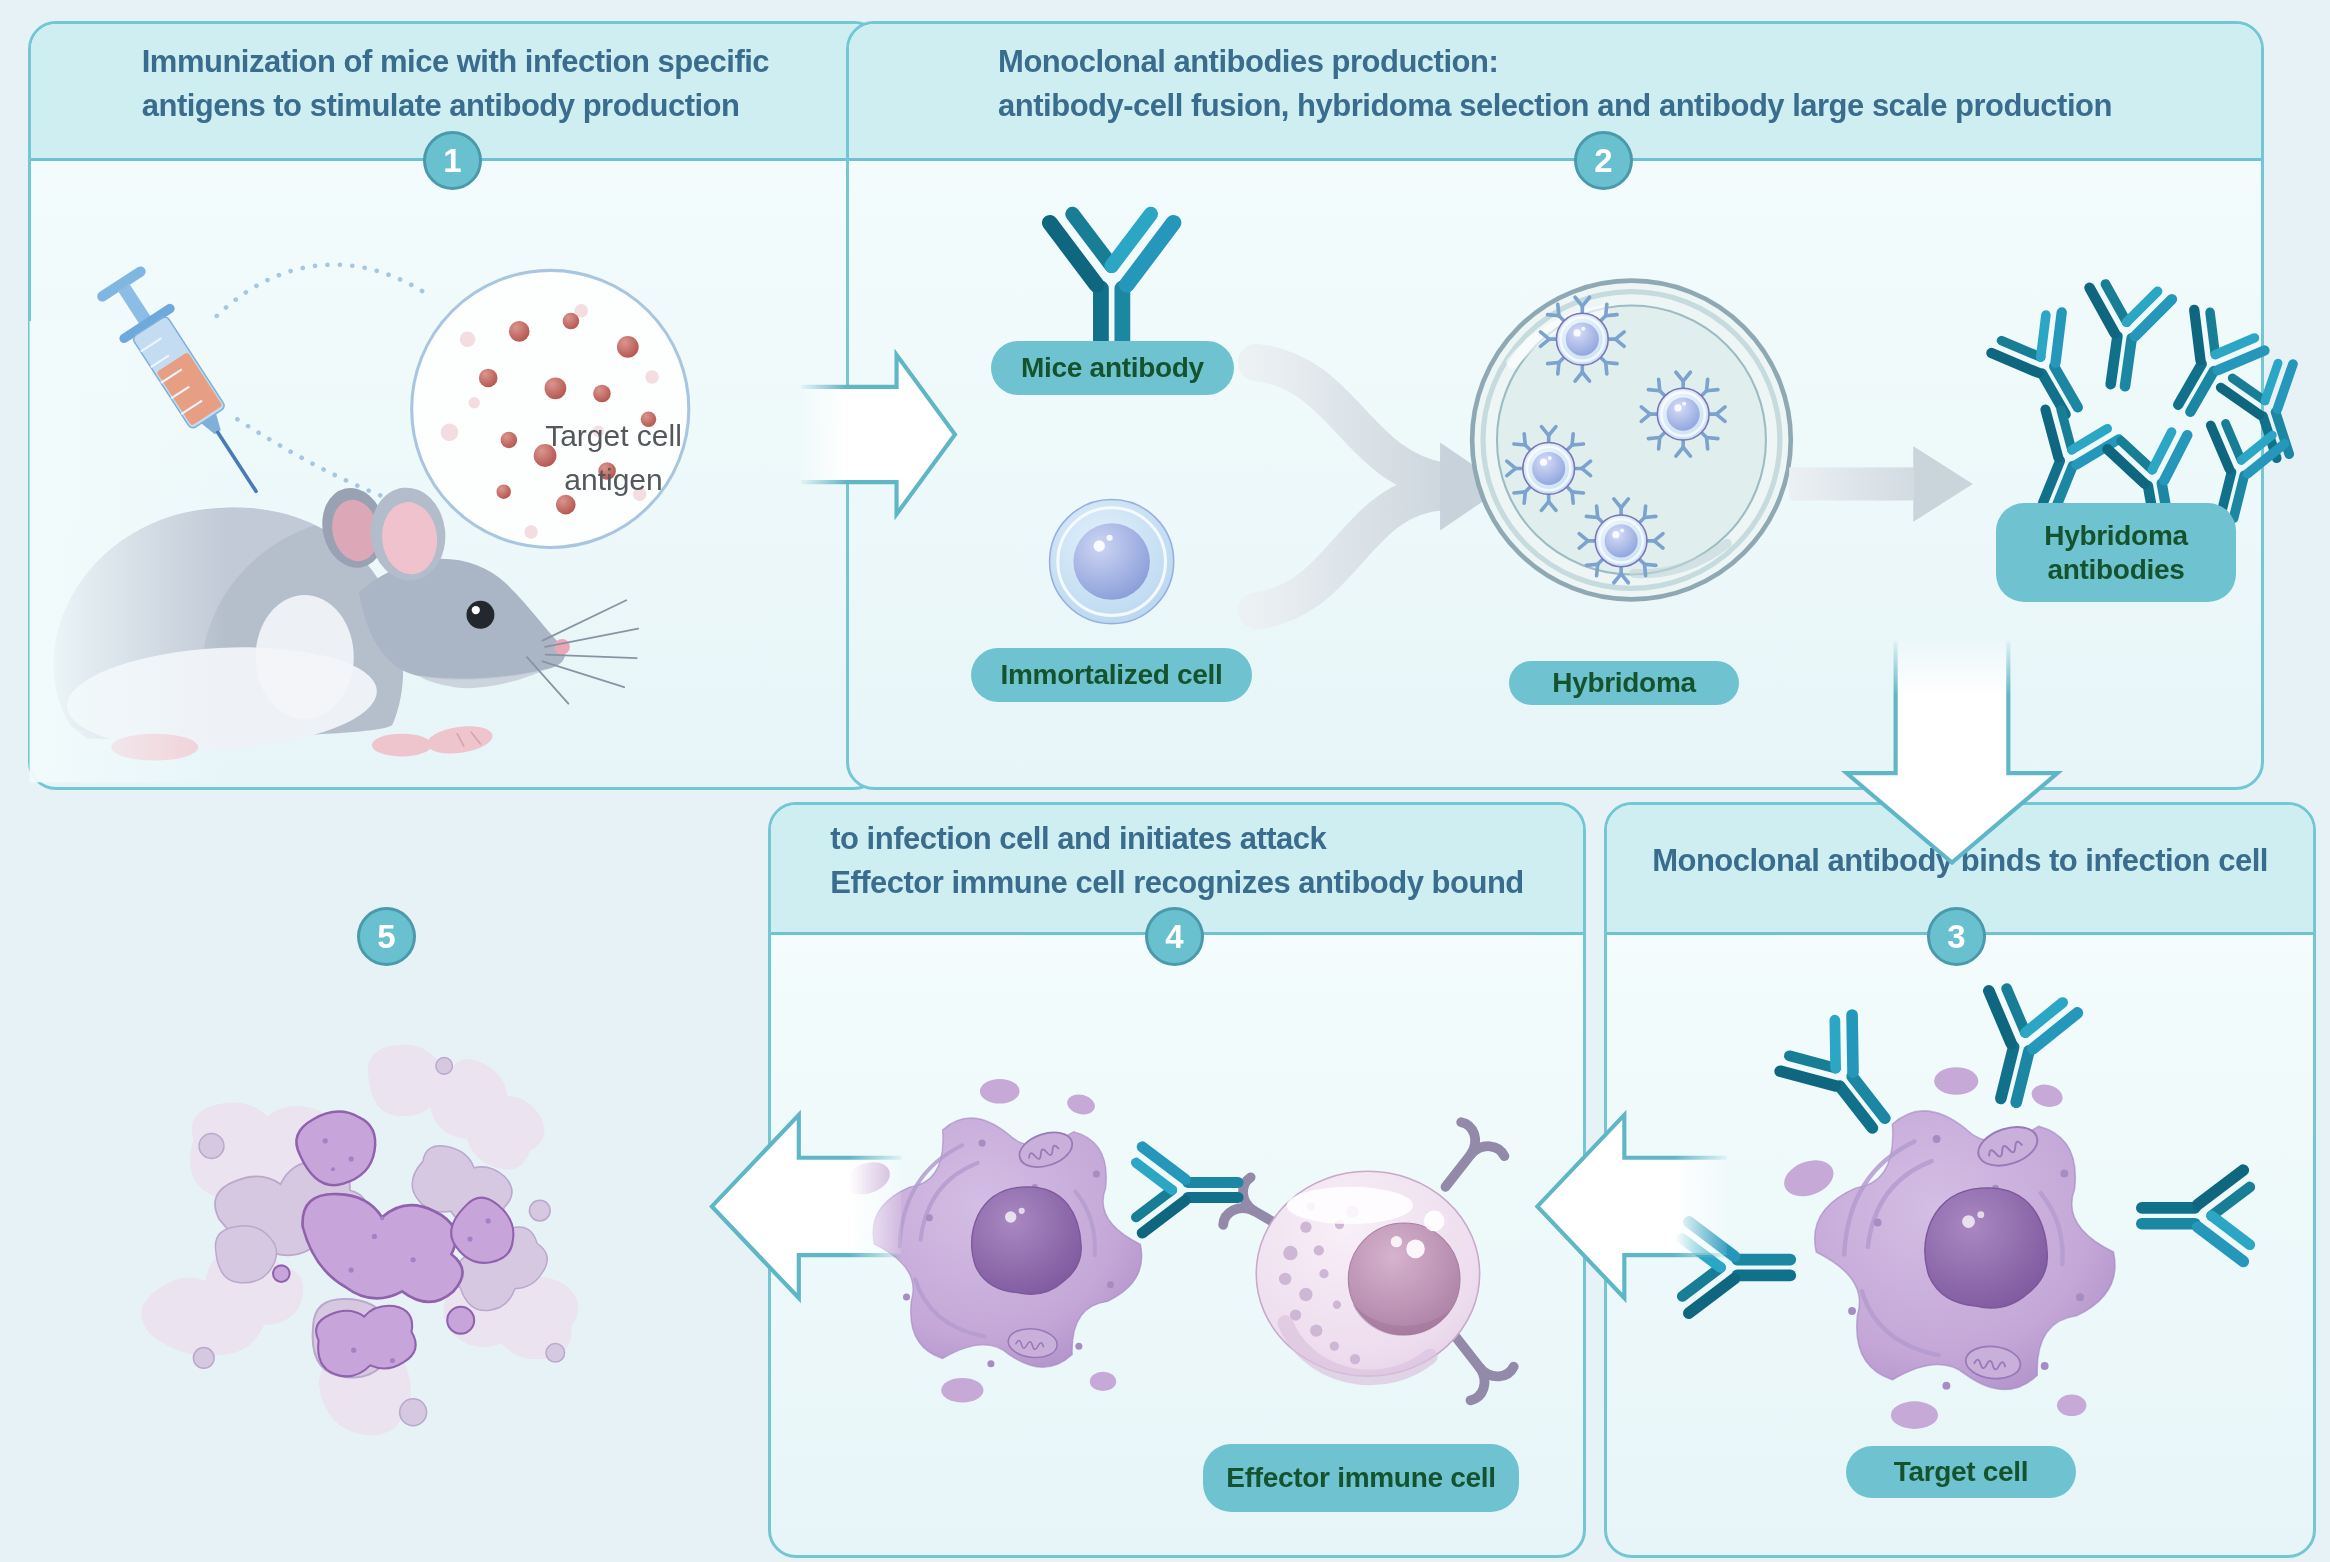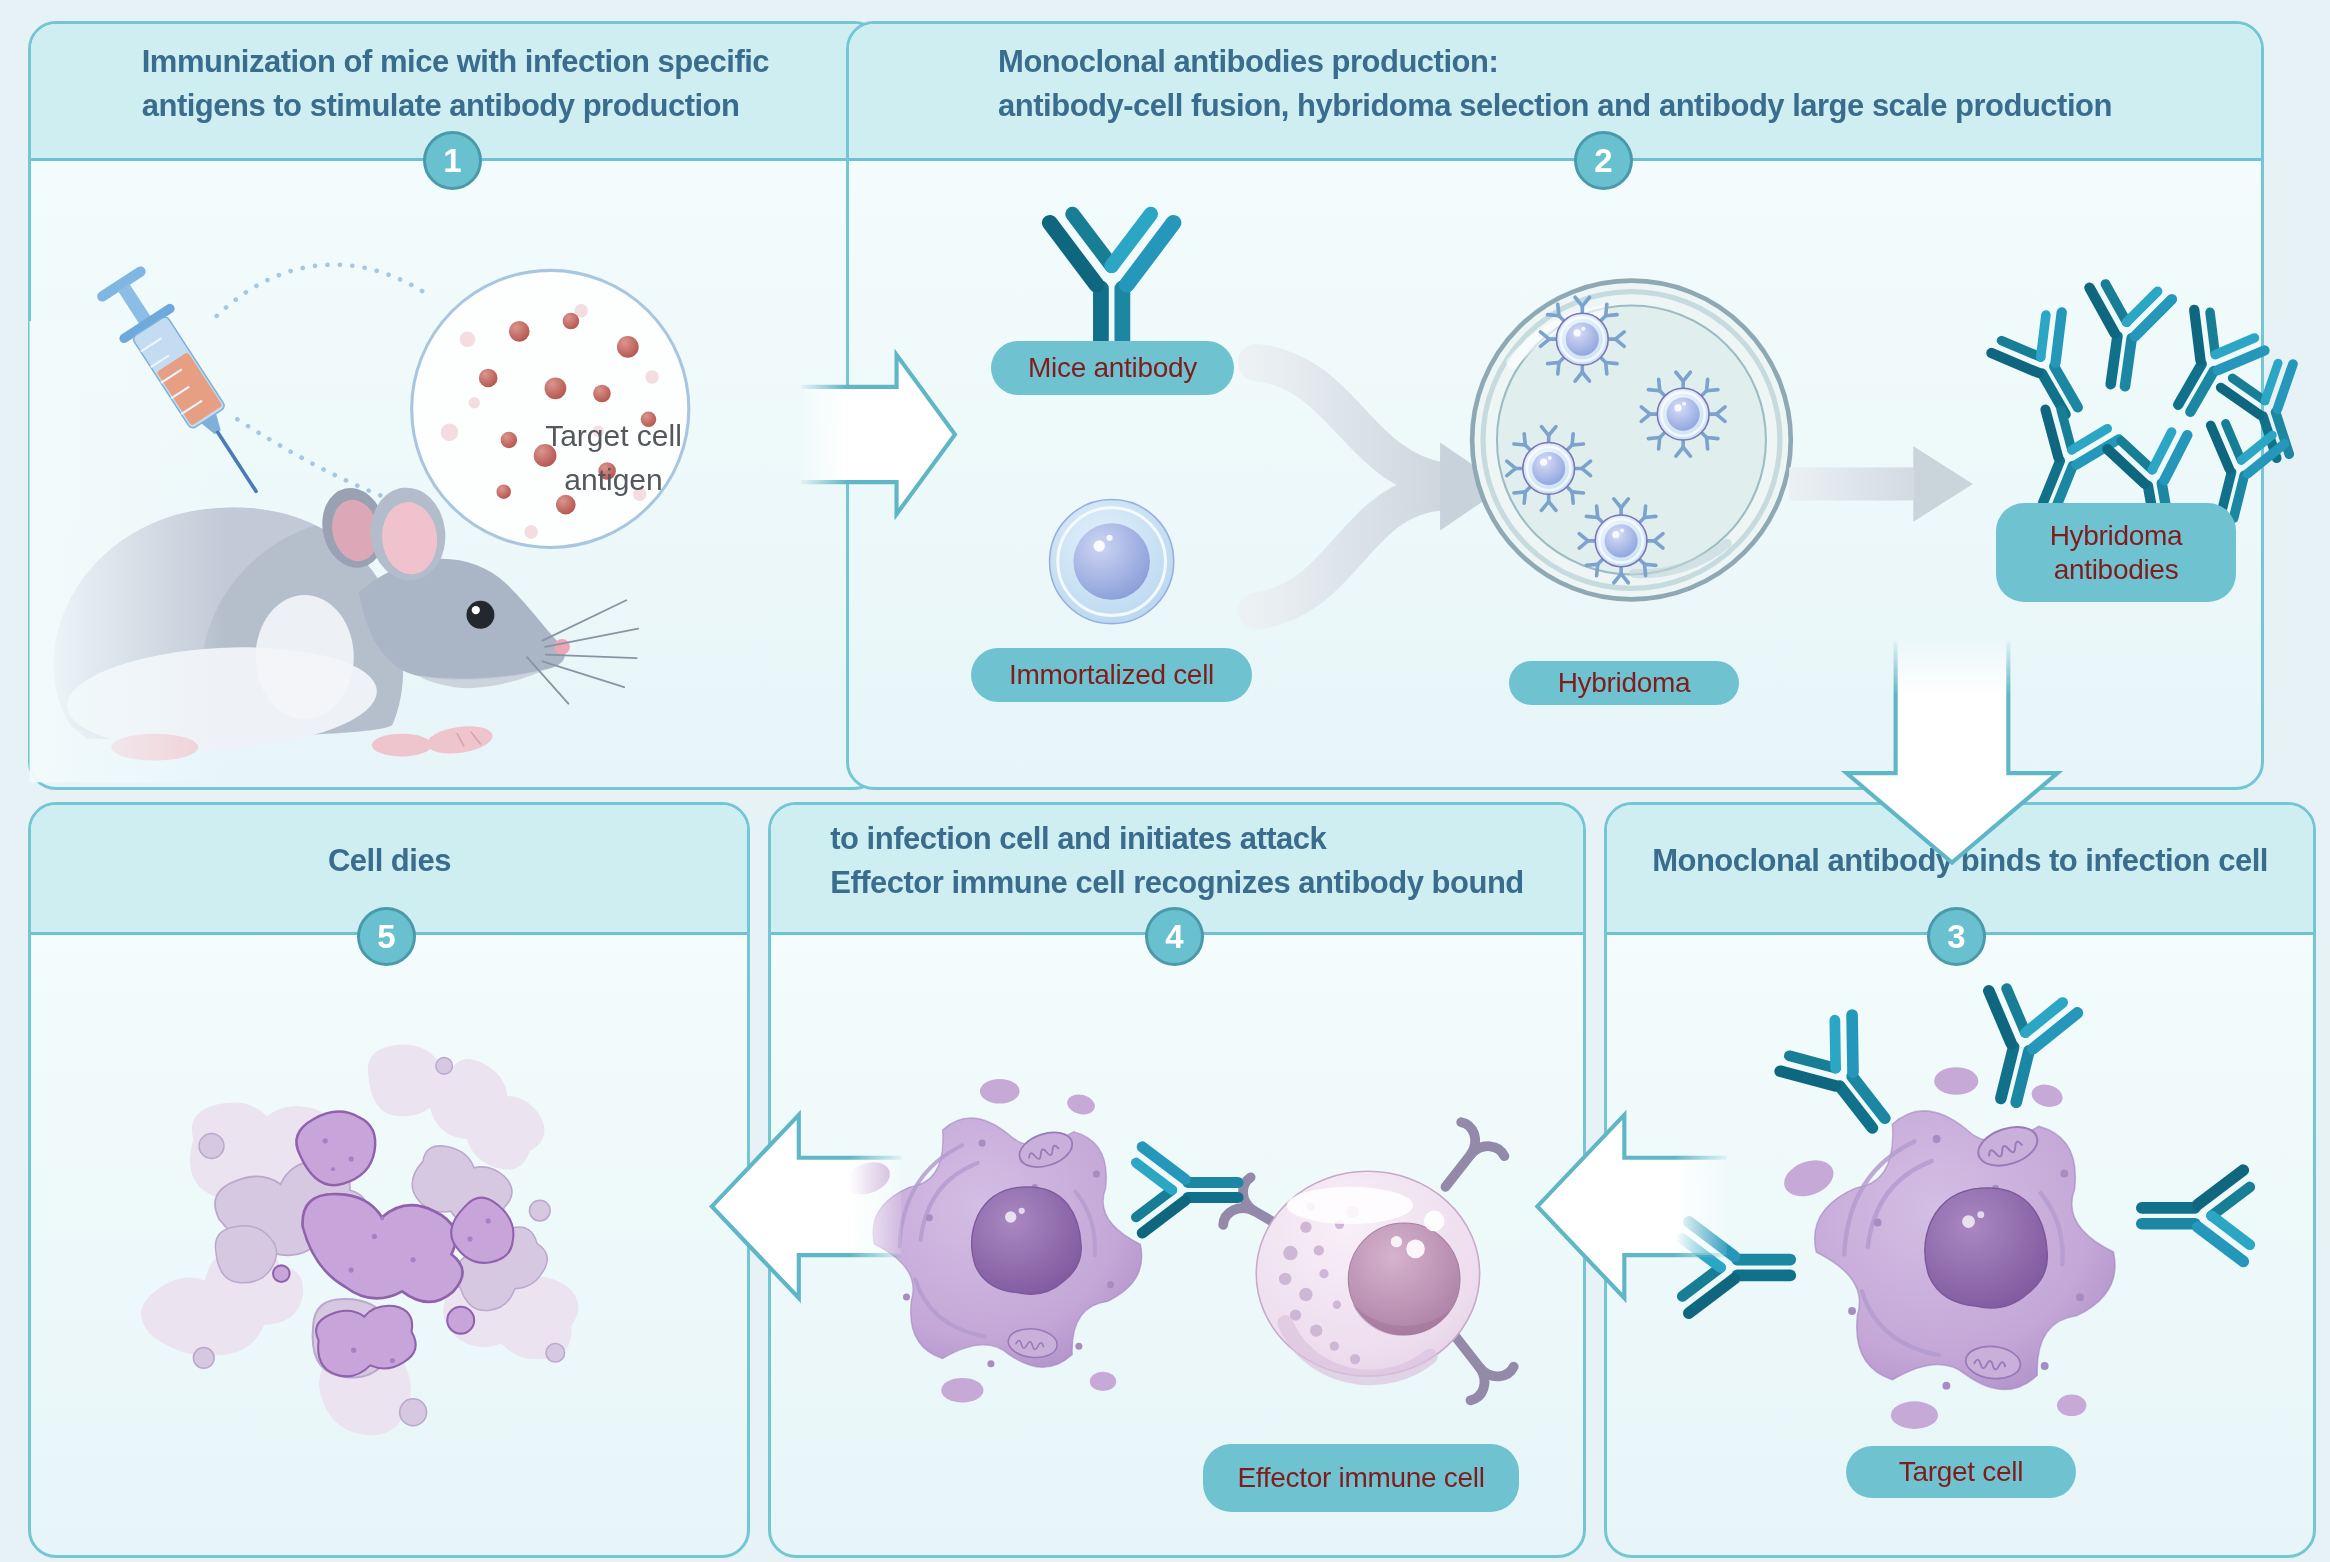--- a/index.html
+++ b/index.html
@@ -8,22 +8,22 @@
   .panel{position:absolute;background:linear-gradient(180deg,#f6fdfe 0%,#eef9fa 55%,#e7f5f8 100%);
          border:3.1px solid #73c6d3;border-radius:28px;overflow:hidden;z-index:1;}
   .panel-header{position:absolute;top:0;left:0;right:0;display:flex;flex-direction:column;
          align-items:center;justify-content:center;background:#cfeef2;
          border-bottom:3.1px solid #6fc3d0;border-radius:24px 24px 0 0;padding-bottom:14.5px;box-sizing:border-box;}
   .panel-title{color:#3a6d8d;font-weight:bold;font-size:31px;letter-spacing:-0.5px;
          text-align:left;line-height:1.42;}
   .badge{position:absolute;width:59px;height:59px;border-radius:50%;background:#69c1cf;
          border:3.6px solid #4a9aab;color:#ffffff;font-size:33px;font-weight:bold;
          display:flex;align-items:center;justify-content:center;z-index:7;box-sizing:border-box;}
-  .pill{position:absolute;background:#6fc3d0;border-radius:28px;color:#7f1d1d;
-         font-size:28px;font-weight:normal;letter-spacing:-0.3px;display:flex;align-items:center;
+  .pill{position:absolute;background:#6fc3d0;border-radius:28px;color:#14532d;
+         font-size:28px;font-weight:bold;letter-spacing:-0.3px;display:flex;align-items:center;
          justify-content:center;text-align:center;line-height:1.2;z-index:6;}
   .annotation{position:absolute;color:#54585d;font-size:30px;font-weight:500;text-align:center;
          line-height:1.45;z-index:6;}
   .lay{position:absolute;z-index:2;overflow:visible;}
   .flow{position:absolute;z-index:5;overflow:visible;}
 </style>
 </head>
 <body>
 
 <div class="stage">
@@ -242,27 +242,20 @@
 
 <div class="panel" style="left:846px;top:21px;width:1412px;height:763px">
   <div class="panel-header" style="height:137px">
     <div class="panel-title">
       <div>Monoclonal antibodies production:</div>
       <div>antibody-cell fusion, hybridoma selection and antibody large scale production</div>
     </div>
   </div>
 </div>
 
-<div class="panel" style="left:28.4px;top:802px;width:716px;height:750px">
-  <div class="panel-header" style="height:130px">
-    <div class="panel-title">
-      <div>Cell dies</div>
-    </div>
-  </div>
-</div>
 
 <div class="panel" style="left:768px;top:802px;width:812px;height:750px">
   <div class="panel-header" style="height:130px">
     <div class="panel-title">
       <div>to infection cell and initiates attack</div>
       <div>Effector immune cell recognizes antibody bound</div>
     </div>
   </div>
 </div>
 

